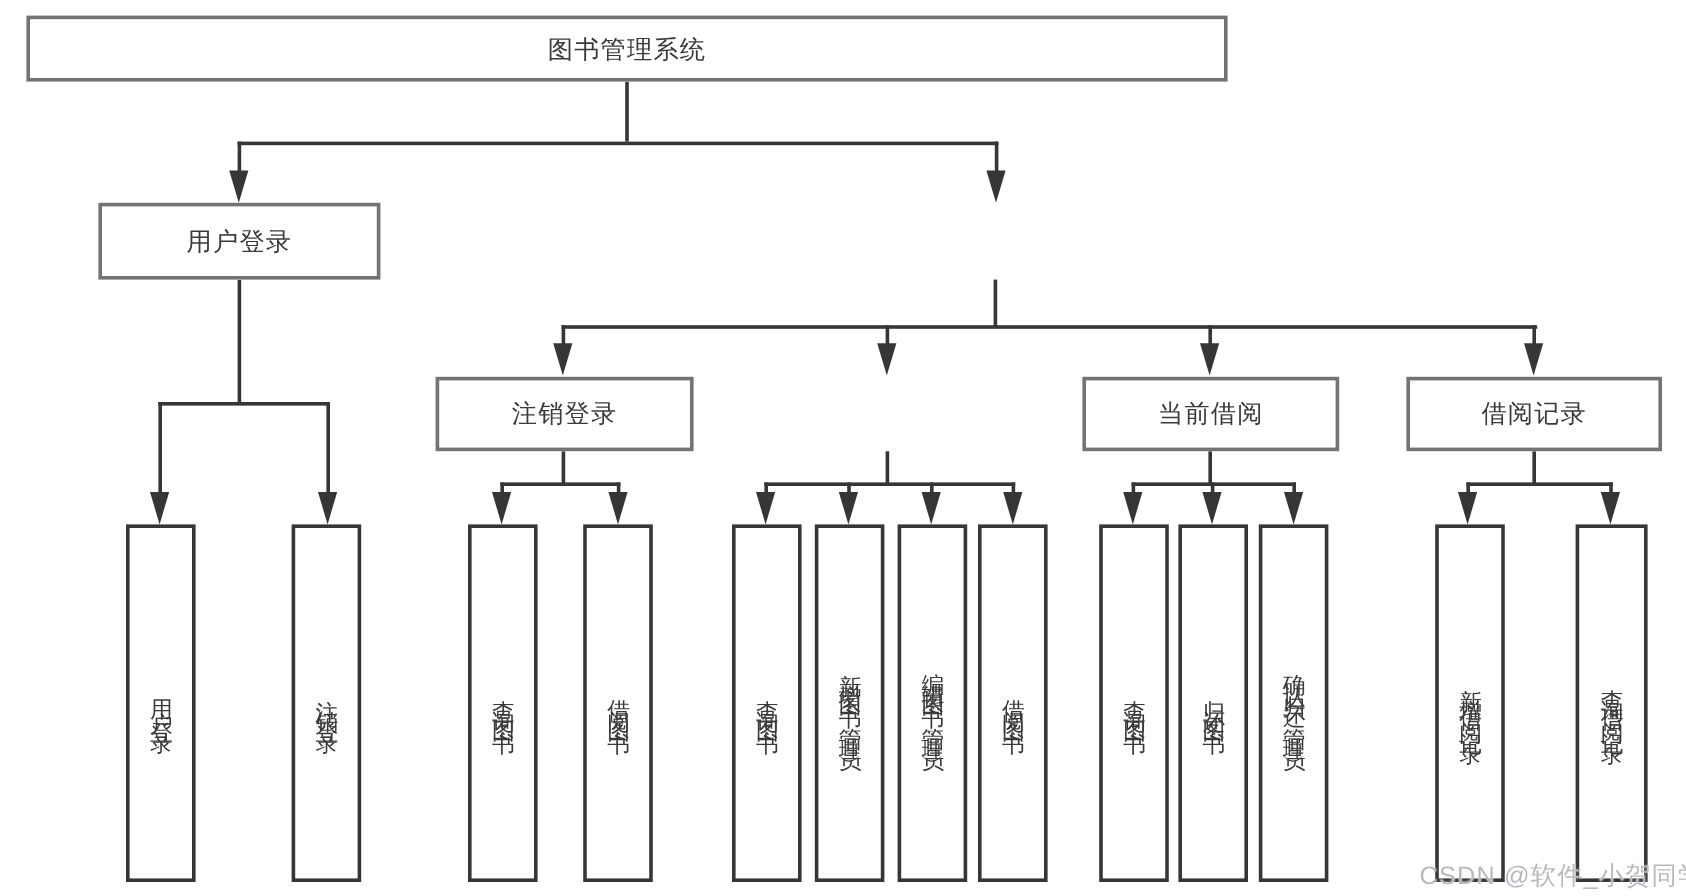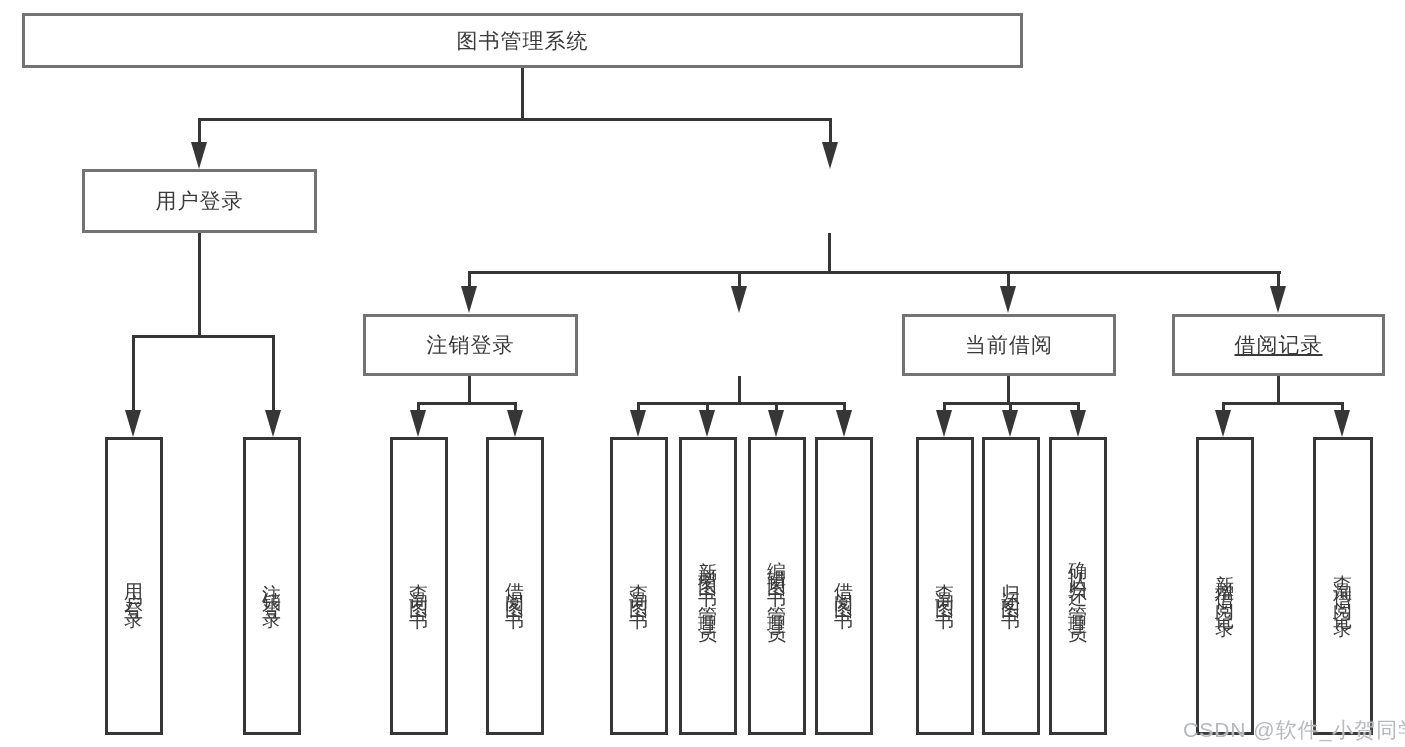--- a/index.html
+++ b/index.html
@@ -73,21 +73,21 @@
   <div class="arrow" style="left:1000px; top:286px;"></div>
   <div class="vline" style="left:1277px; top:271px; height:17px;"></div>
   <div class="arrow" style="left:1270px; top:286px;"></div>
 
   <div class="node" style="left:363px; top:314px; width:215px; height:62px;">
     <span>注销登录</span>
   </div>
   <div class="node" style="left:902px; top:314px; width:214px; height:62px;">
     <span>当前借阅</span>
   </div>
-  <div class="node" style="left:1172px; top:314px; width:213px; height:62px;text-decoration:underline;">
+  <div class="node" style="left:1172px; top:314px; width:213px; height:62px;">
     <span>借阅记录</span>
   </div>
 
   <div class="vline" style="left:468px; top:376px; height:29px;"></div>
   <div class="hline" style="left:417px; top:402px; width:100px;"></div>
   <div class="vline" style="left:417px; top:402px; height:10px;"></div>
   <div class="arrow" style="left:410px; top:410px;"></div>
   <div class="vline" style="left:514px; top:402px; height:10px;"></div>
   <div class="arrow" style="left:507px; top:410px;"></div>
 

